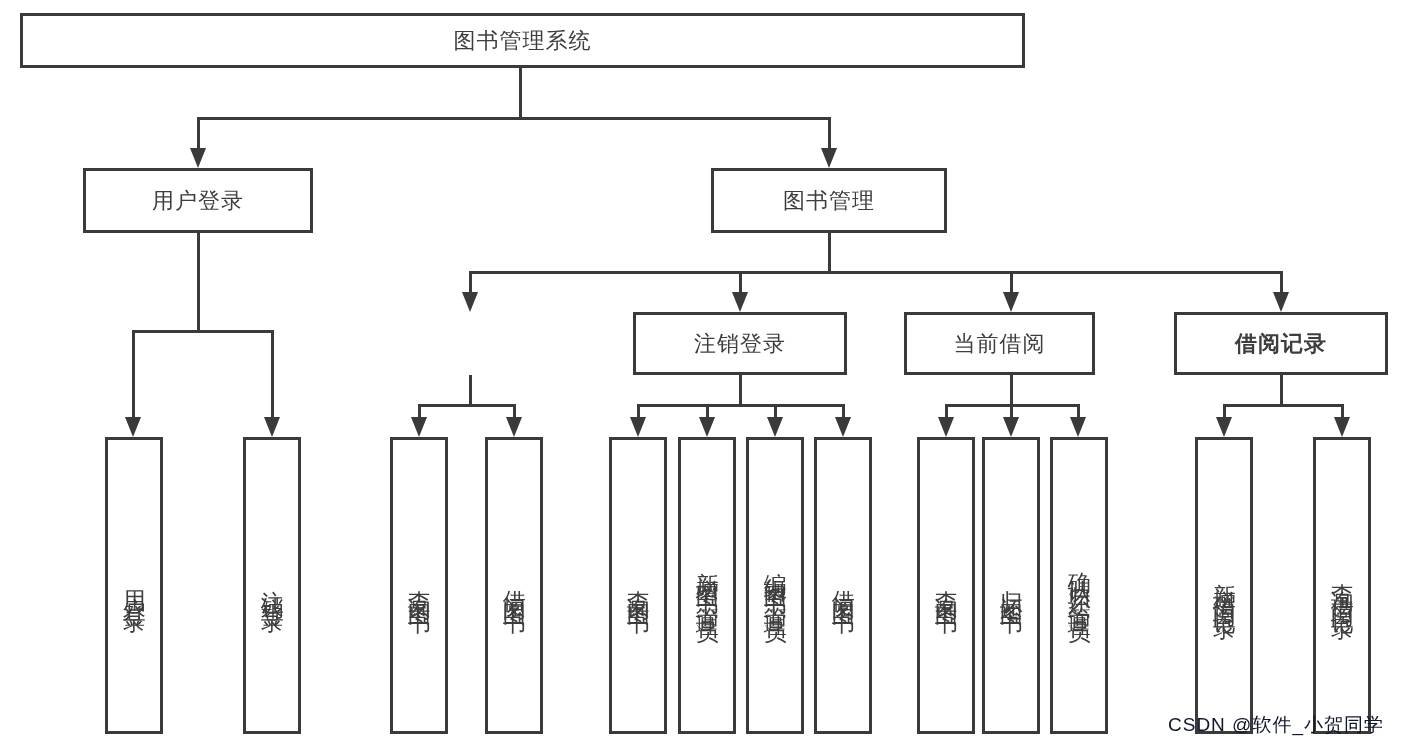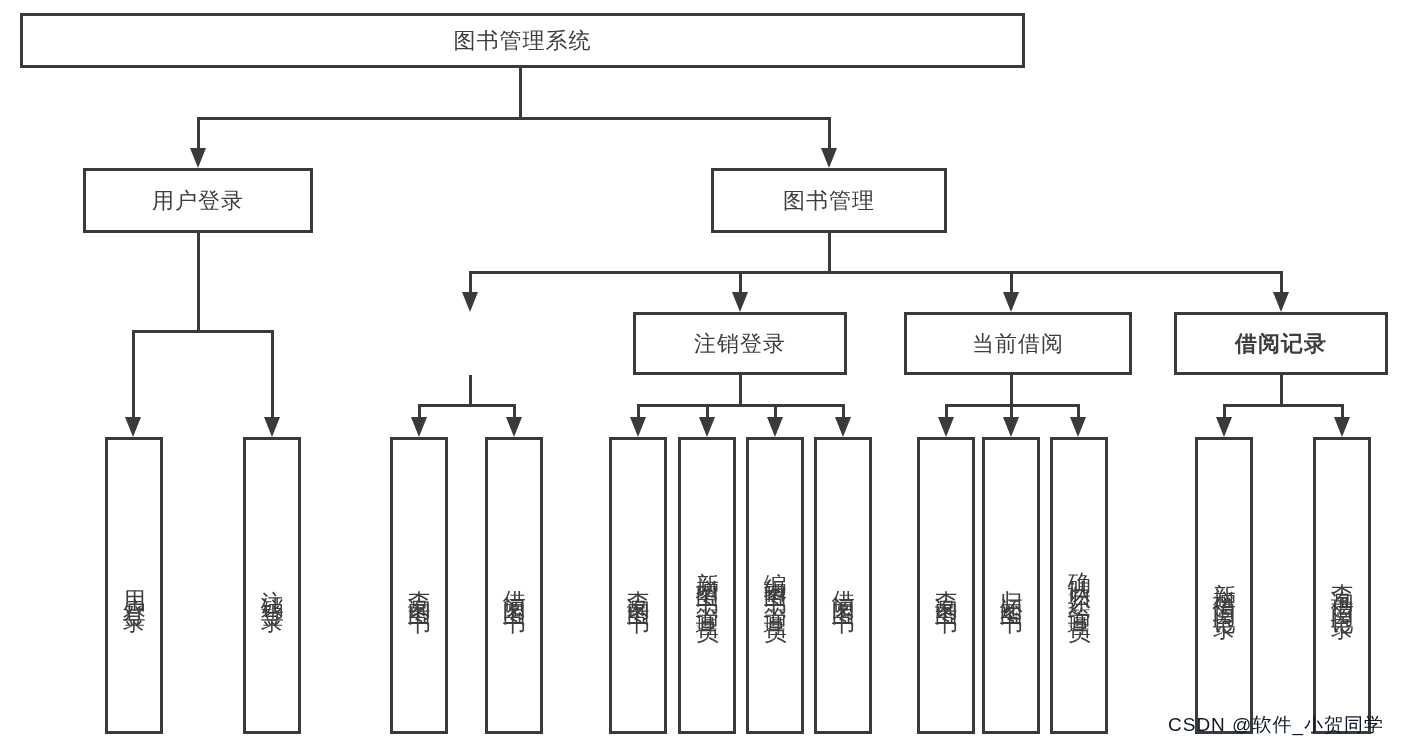--- a/index.html
+++ b/index.html
@@ -64,21 +64,21 @@
   <div class="box hbox" style="left:83px; top:168px; width:230px; height:65px;">
     <span>用户登录</span>
   </div>
   <div class="box hbox" style="left:711px; top:168px; width:236px; height:65px;text-align:center;">
     <span>图书管理</span>
   </div>
 
   <div class="box hbox" style="left:633px; top:312px; width:214px; height:63px;">
     <span>注销登录</span>
   </div>
-  <div class="box hbox" style="left:904px; top:312px; width:228px; height:63px;">
+  <div class="box hbox" style="left:904px; top:312px; width:191px; height:63px;">
     <span>当前借阅</span>
   </div>
   <div class="box hbox" style="left:1174px; top:312px; width:214px; height:63px;font-weight:bold;">
     <span>借阅记录</span>
   </div>
 
   <div class="box vbox" style="left:105px; top:437px; width:58px; height:297px;">
     <span>用户登录</span>
   </div>
   <div class="box vbox" style="left:243px; top:437px; width:58px; height:297px;">

